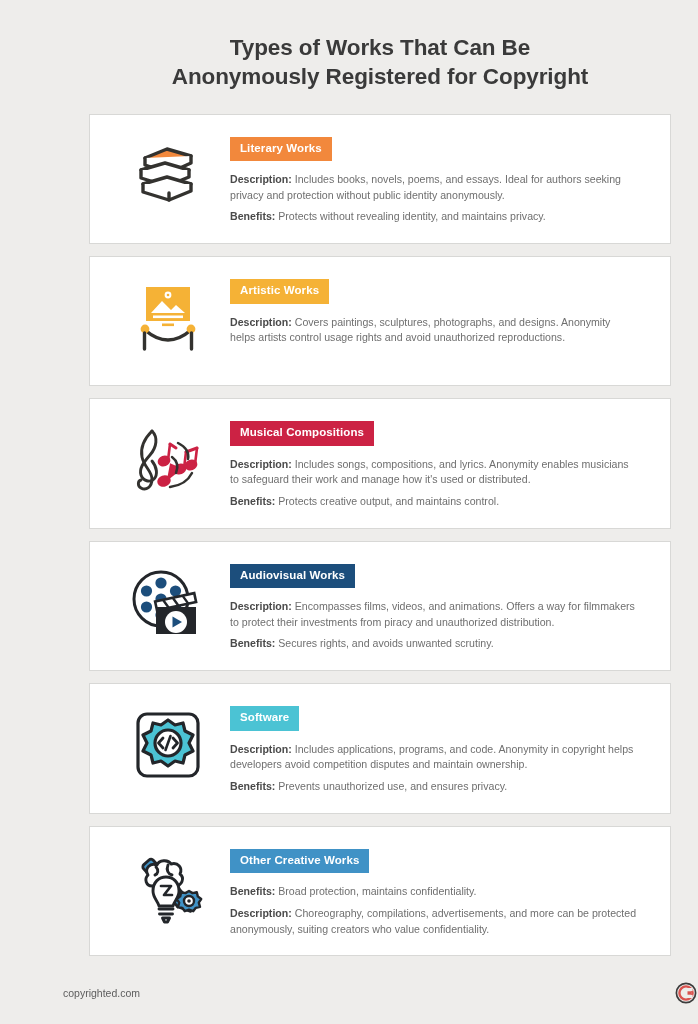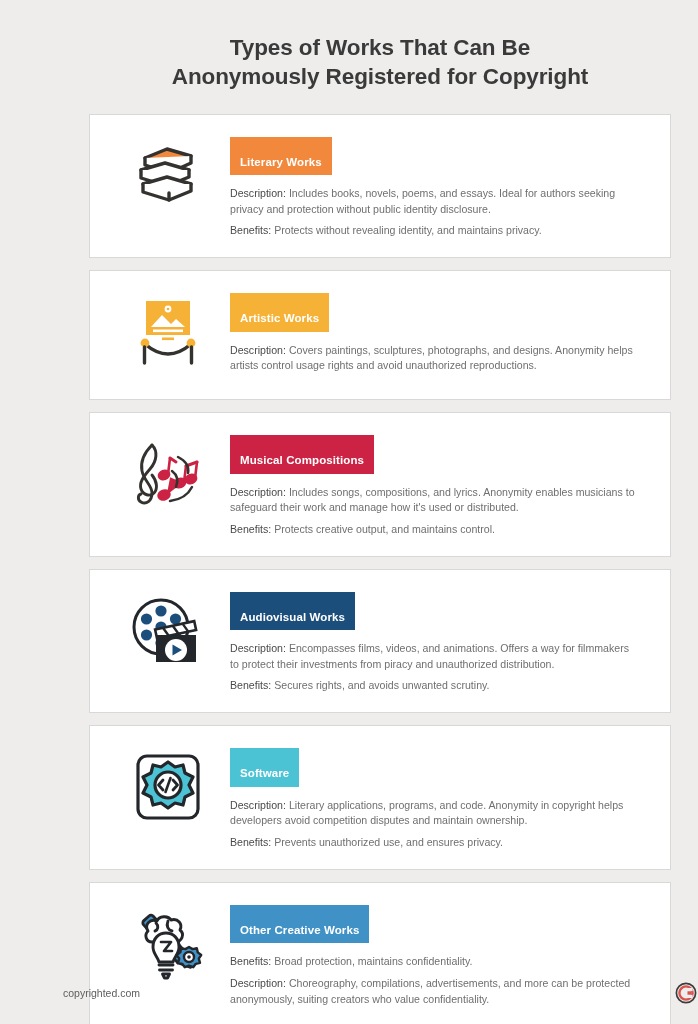--- a/index.html
+++ b/index.html
@@ -68,34 +68,34 @@
     padding-right: 16px;
     padding-top: 2px;
   }
 
   .badge {
     display: inline-block;
     color: #ffffff;
     font-size: 11.5px;
     font-weight: bold;
     line-height: 1;
-    padding: 20px 10px 7px 10px;
+    padding: 6px 10px 7px 10px;
     letter-spacing: 0.1px;
     margin-bottom: 11px;
   }
 
   .detail {
     font-size: 10.6px;
     color: #6f6f6f;
     line-height: 1.48;
     margin: 0 0 6px 0;
   }
   .detail:last-child { margin-bottom: 0; }
   .detail .lbl {
-    font-weight: normal;
+    font-weight: bold;
     color: #4a4a4a;
   }
 
   
   .footer {
     position: absolute;
     left: 0;
     right: 0;
     bottom: 0;
     height: 62px;
@@ -134,21 +134,21 @@
             <path d="M12 29 L12 37 L38 45 L60 36 L60 29" fill="#ffffff"></path>
             <path d="M38 38 L38 45"></path>
             <path d="M14 43 L38 36 L62 43 L40 52 Z" fill="#ffffff"></path>
             <path d="M14 43 L14 51 L40 59 L62 50 L62 43" fill="#ffffff"></path>
             <path d="M40 52 L40 59"></path>
           </g>
         </svg>
       </div>
       <div class="card-body">
         <span class="badge" style="background:#F2883C">Literary Works</span>
-        <p class="detail"><span class="lbl">Description:</span><span> Includes books, novels, poems, and essays. Ideal for authors seeking privacy and protection without public identity disclosure.</span></p>
+        <p class="detail"><span class="lbl">Description:</span><span> Includes books, novels, poems, and essays. Ideal for authors seeking privacy and protection without public identity anonymously.</span></p>
         <p class="detail"><span class="lbl">Benefits:</span><span> Protects without revealing identity, and maintains privacy.</span></p>
       </div>
     </div>
 
     <div class="card">
       <div class="card-icon">
         <svg width="78" height="70" viewBox="0 0 78 70" fill="none">
           <rect x="17" y="4" width="44" height="34" fill="#F5B236"></rect>
           <circle cx="39" cy="12" r="3.4" fill="#ffffff"></circle>
           <circle cx="39" cy="12" r="1.3" fill="#F5B236"></circle>
@@ -234,21 +234,21 @@
           <rect x="7" y="4" width="60" height="62" rx="9" fill="#ffffff" stroke="#23262a" stroke-width="3.2"></rect>
           <path d="M37 10 L44 15 L52 13 L54 21 L62 25 L58 33 L62 41 L54 45 L52 53 L44 51 L37 56 L30 51 L22 53 L20 45 L12 41 L16 33 L12 25 L20 21 L22 13 L30 15 Z" fill="#4BC3D4" stroke="#23262a" stroke-width="3.2" stroke-linejoin="round"></path>
           <circle cx="37" cy="33" r="13" fill="#ffffff" stroke="#23262a" stroke-width="3.2"></circle>
           <path d="M32 28 L27.5 33 L32 38" stroke="#23262a" stroke-width="2.8" fill="none" stroke-linecap="round" stroke-linejoin="round"></path>
           <path d="M42 28 L46.5 33 L42 38" stroke="#23262a" stroke-width="2.8" fill="none" stroke-linecap="round" stroke-linejoin="round"></path>
           <path d="M39.5 26 L34.5 40" stroke="#23262a" stroke-width="2.6" stroke-linecap="round"></path>
         </svg>
       </div>
       <div class="card-body">
         <span class="badge" style="background:#4BC3D4">Software</span>
-        <p class="detail"><span class="lbl">Description:</span><span> Literary applications, programs, and code. Anonymity in copyright helps developers avoid competition disputes and maintain ownership.</span></p>
+        <p class="detail"><span class="lbl">Description:</span><span> Includes applications, programs, and code. Anonymity in copyright helps developers avoid competition disputes and maintain ownership.</span></p>
         <p class="detail"><span class="lbl">Benefits:</span><span> Prevents unauthorized use, and ensures privacy.</span></p>
       </div>
     </div>
 
     <div class="card">
       <div class="card-icon">
         <svg width="80" height="74" viewBox="0 0 80 74" fill="none">
           <g transform="rotate(-42 40 37)">
             <rect x="36" y="2" width="13" height="16" rx="3" fill="#4092C6" stroke="#23262a" stroke-width="2.8"></rect>
             <rect x="36" y="18" width="13" height="38" fill="#4092C6" stroke="#23262a" stroke-width="2.8"></rect>

